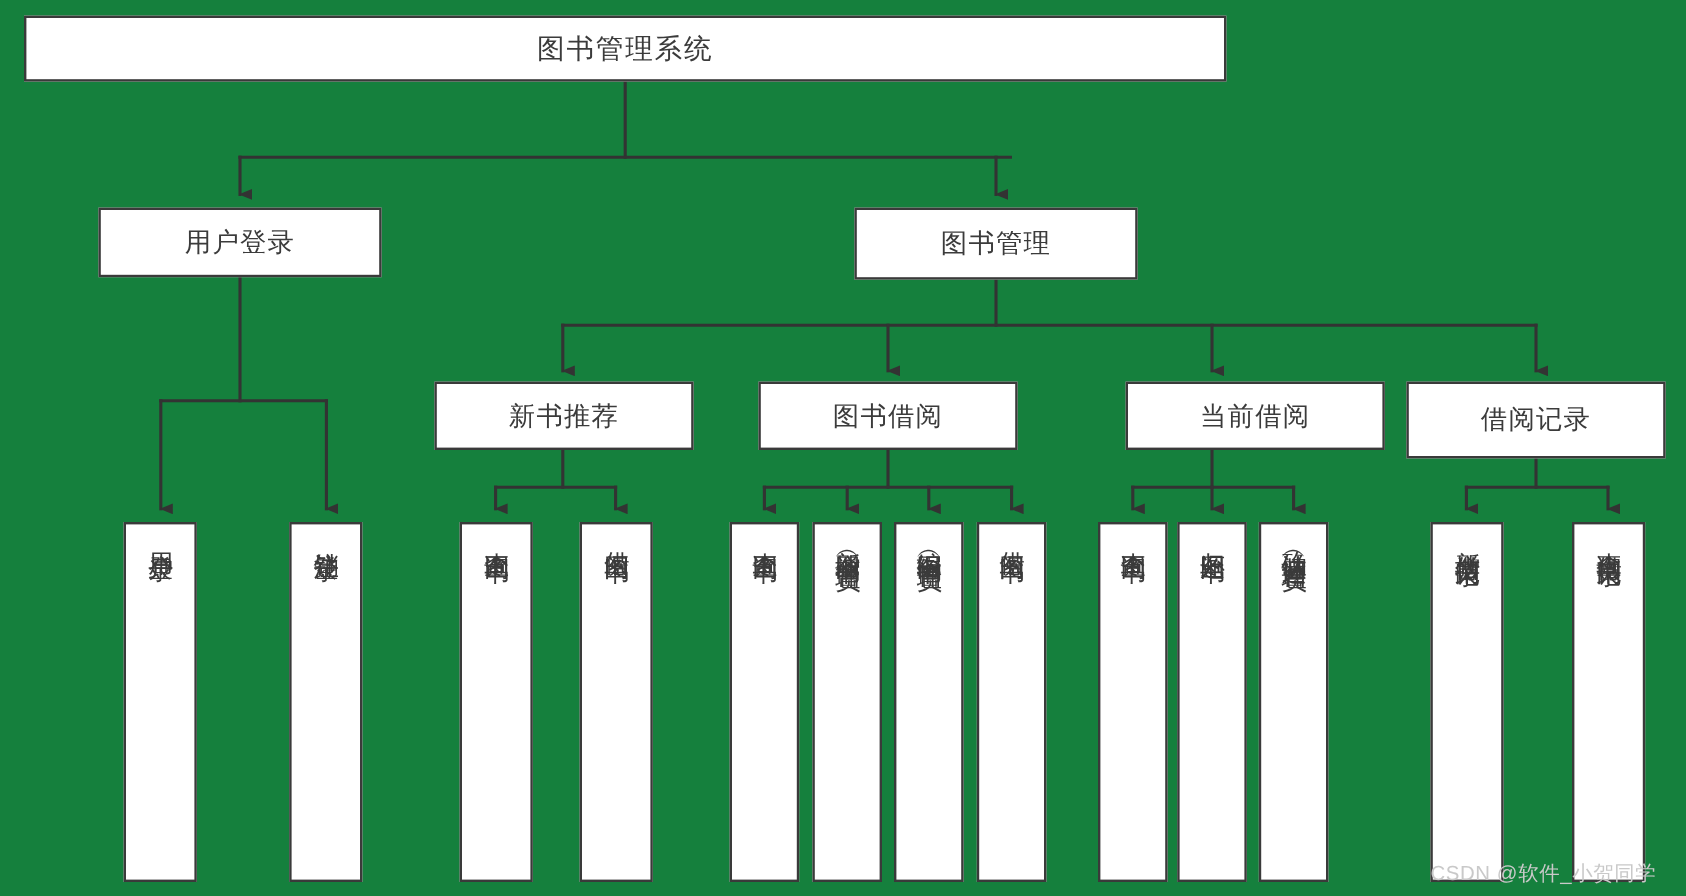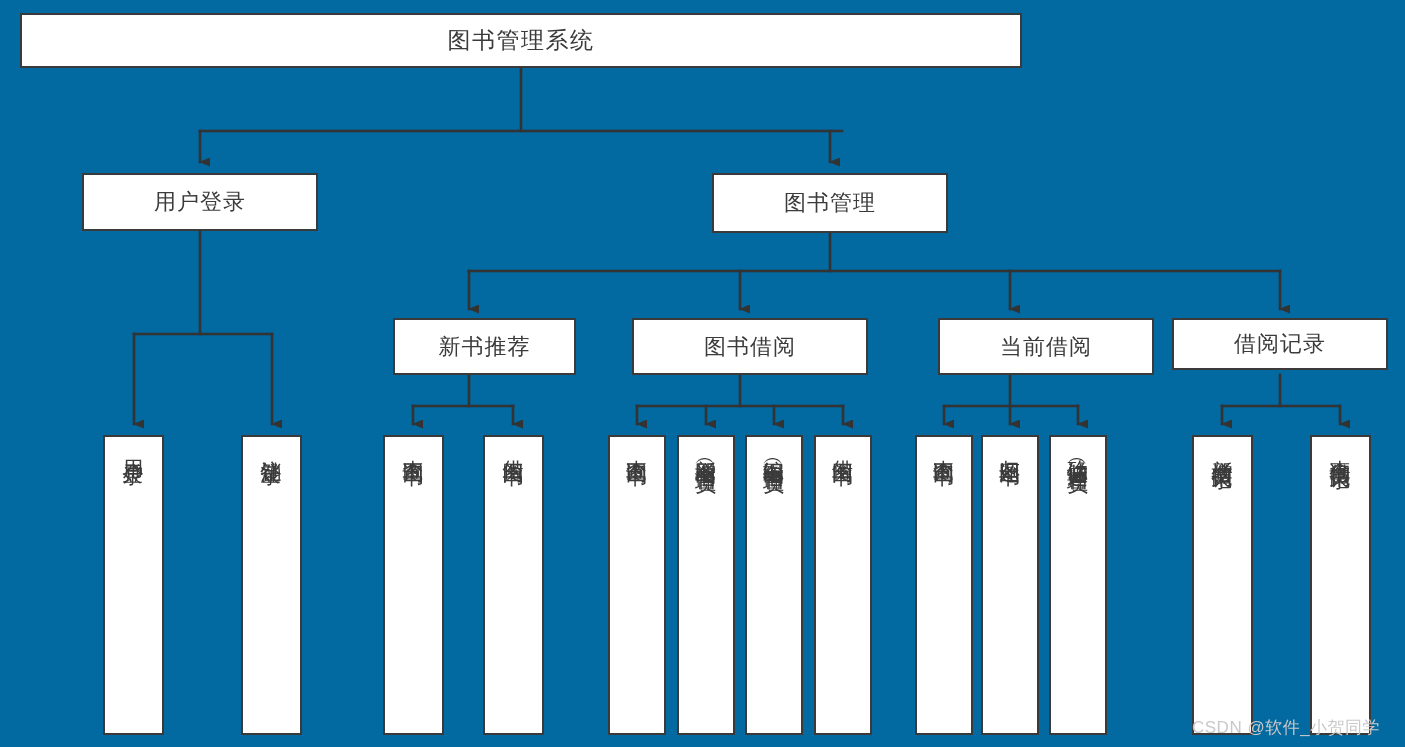--- a/index.html
+++ b/index.html
@@ -7,21 +7,21 @@
     padding: 0;
     background: #ffffff;
   }
   body {
     font-family: "Liberation Sans", "DejaVu Sans", sans-serif;
   }
   #canvas {
     position: relative;
     width: 1405px;
     height: 747px;
-    background: #0369a1;
+    background: #15803d;
     overflow: hidden;
   }
   svg.wires {
     position: absolute;
     left: 0;
     top: 0;
     width: 1405px;
     height: 747px;
     pointer-events: none;
   }
@@ -132,30 +132,30 @@
     <span class="lbl">图书管理系统</span>
   </div>
 
   <div class="node h" style="left:82px; top:173px; width:236px; height:58px;">
     <span class="lbl">用户登录</span>
   </div>
   <div class="node h" style="left:712px; top:173px; width:236px; height:60px;">
     <span class="lbl">图书管理</span>
   </div>
 
-  <div class="node h" style="left:362px; top:318px; width:183px; height:57px;margin-left:31px;">
+  <div class="node h" style="left:362px; top:318px; width:216px; height:57px;">
     <span class="lbl">新书推荐</span>
   </div>
-  <div class="node h" style="left:632px; top:318px; width:236px; height:57px;">
+  <div class="node h" style="left:632px; top:318px; width:216px; height:57px;">
     <span class="lbl">图书借阅</span>
   </div>
   <div class="node h" style="left:938px; top:318px; width:216px; height:57px;">
     <span class="lbl">当前借阅</span>
   </div>
-  <div class="node h" style="left:1172px; top:318px; width:216px; height:52px;">
+  <div class="node h" style="left:1172px; top:318px; width:216px; height:64px;">
     <span class="lbl">借阅记录</span>
   </div>
 
   <div class="node v" style="left:103px; top:435px; width:61px; height:300px;">
     <span class="lbl">用户登录</span>
   </div>
   <div class="node v" style="left:241px; top:435px; width:61px; height:300px;">
     <span class="lbl">注销登录</span>
   </div>
 

